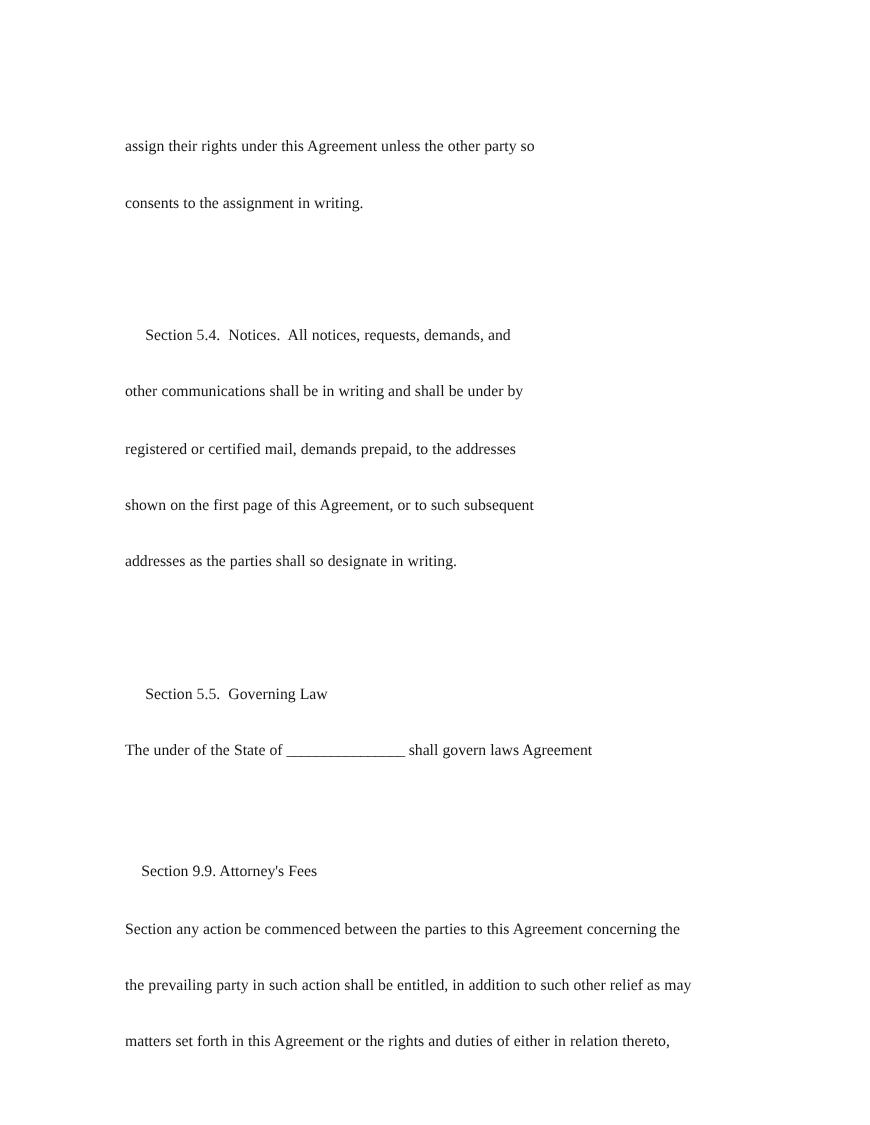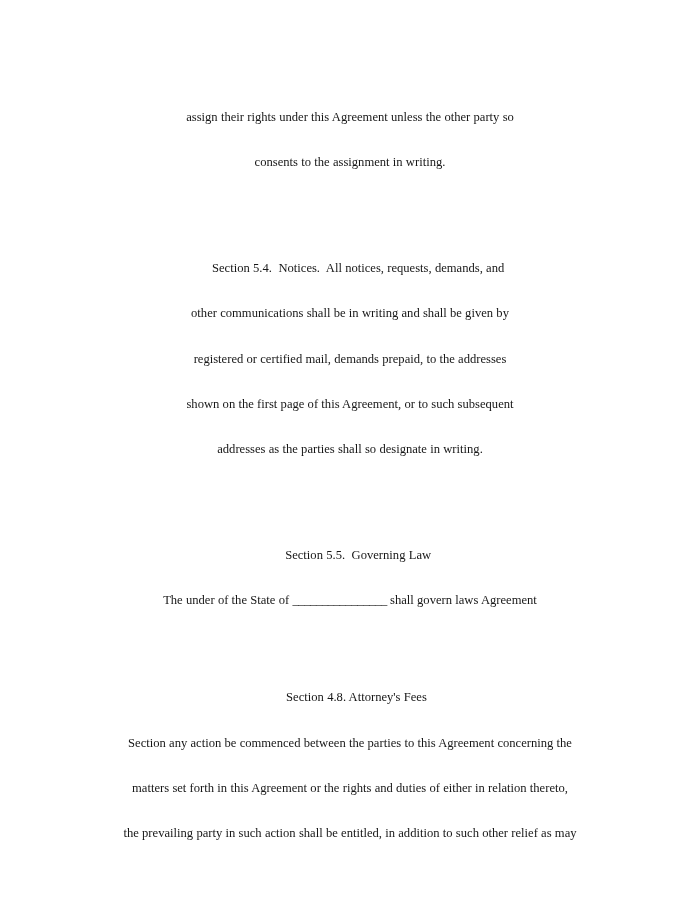--- a/index.html
+++ b/index.html
@@ -10,21 +10,20 @@
   }
 
   .page {
     position: relative;
     width: 696px;
     height: 900px;
     background: #ffffff;
     overflow: hidden;
     font-family: "Liberation Serif", "DejaVu Serif", serif;
     color: #171717;
-    text-align: center;
     -webkit-font-smoothing: antialiased;
   }
 
   
   .text-column {
     position: absolute;
     left: 100px;
     top: 80px;
     width: 500px;
   }
@@ -61,36 +60,36 @@
 
     <div class="para">
       <span class="line">assign their rights under this Agreement unless the other party so</span>
       <span class="line">consents to the assignment in writing.</span>
     </div>
 
     <div class="gap-lg"></div>
 
     <div class="para">
       <span class="line">     Section 5.4.  Notices.  All notices, requests, demands, and</span>
-      <span class="line">other communications shall be in writing and shall be given by</span>
+      <span class="line">other communications shall be in writing and shall be under by</span>
       <span class="line">registered or certified mail, demands prepaid, to the addresses</span>
       <span class="line">shown on the first page of this Agreement, or to such subsequent</span>
       <span class="line">addresses as the parties shall so designate in writing.</span>
     </div>
 
     <div class="gap-lg"></div>
 
     <div class="para">
       <span class="line">     Section 5.5.  Governing Law</span>
       <span class="line"><span>The under of the State of </span><span class="blank">________________</span><span> shall govern laws Agreement</span></span>
     </div>
 
     <div class="gap-md"></div>
 
     <div class="para">
-      <span class="line">    Section 4.8. Attorney's Fees</span>
+      <span class="line">    Section 9.9. Attorney's Fees</span>
       <span class="line">Section any action be commenced between the parties to this Agreement concerning the</span>
+      <span class="line">the prevailing party in such action shall be entitled, in addition to such other relief as may</span>
       <span class="line">matters set forth in this Agreement or the rights and duties of either in relation thereto,</span>
-      <span class="line">the prevailing party in such action shall be entitled, in addition to such other relief as may</span>
     </div>
 
   </div>
 </div>
 
 </body></html>

